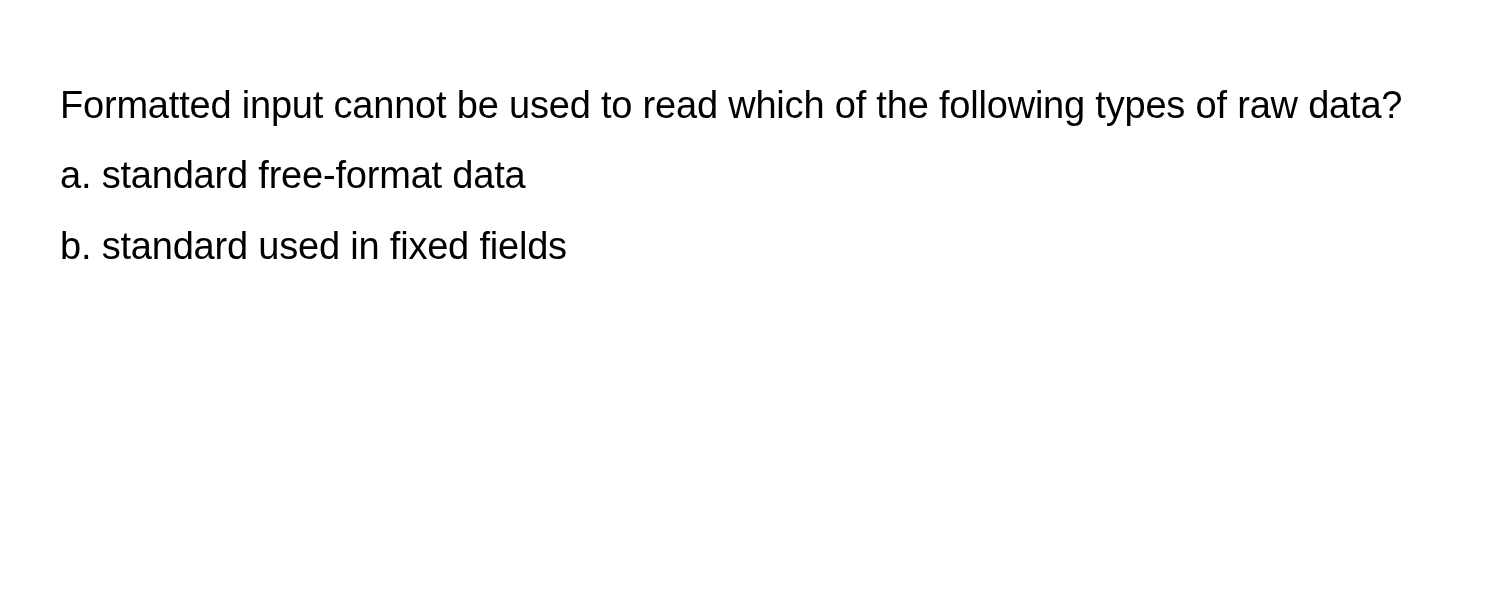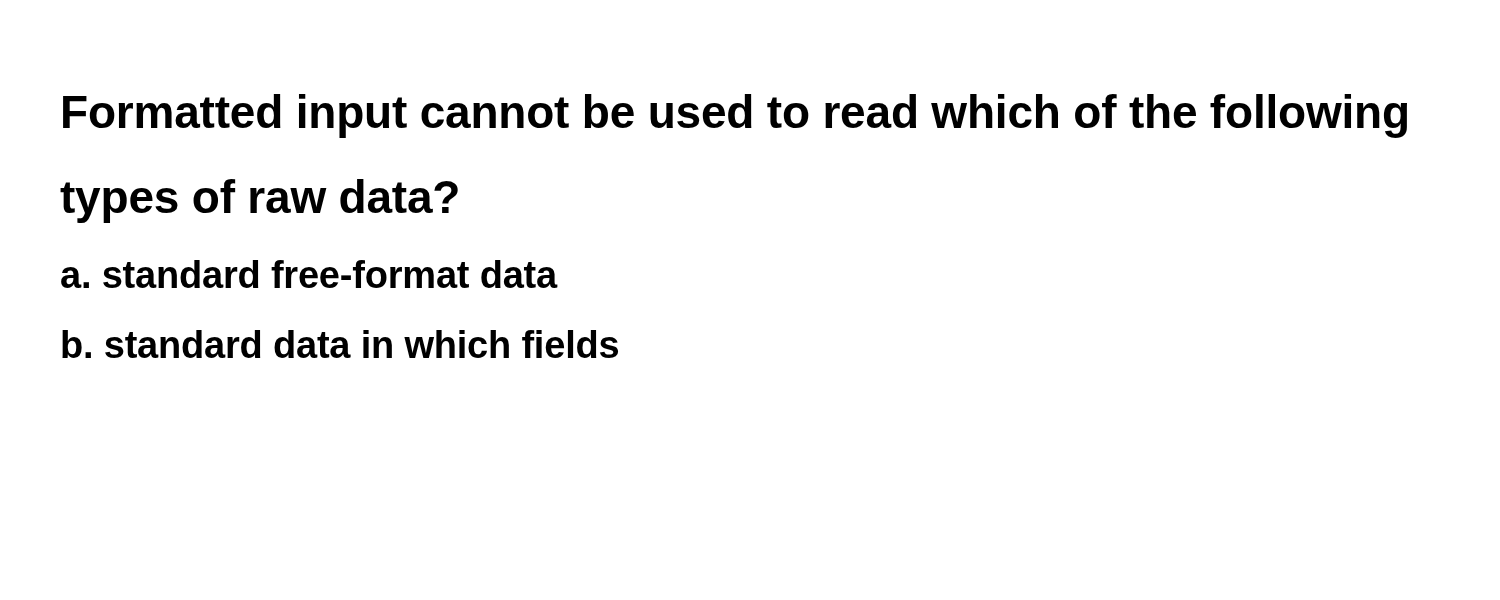--- a/index.html
+++ b/index.html
@@ -14,38 +14,38 @@
       font-family: -apple-system, BlinkMacSystemFont, "Segoe UI", Helvetica, Arial, sans-serif;
       padding: 70px 60px;
       color: #000000;
       overflow: hidden;
     }
     .question-container {
       display: flex;
       flex-direction: column;
     }
     .question-text {
-      font-size: 46px;
+      font-size: 38px;
       line-height: 1.85;
-      font-weight: 700;
+      font-weight: 400;
       letter-spacing: -0.2px;
     }
     .option {
       font-size: 38px;
       line-height: 1.85;
-      font-weight: 700;
+      font-weight: 400;
       letter-spacing: -0.2px;
     }
   </style>
 </head>
 <body>
 
 <div class="question-container">
   <div class="question-text">Formatted input cannot be used to read which of the following types of raw data?</div>
   <div class="option">
     <span>a.</span>
     <span>standard free-format data</span>
   </div>
   <div class="option">
     <span>b.</span>
-    <span>standard data in which fields</span>
+    <span>standard used in fixed fields</span>
   </div>
 </div>
 
 </body></html>

